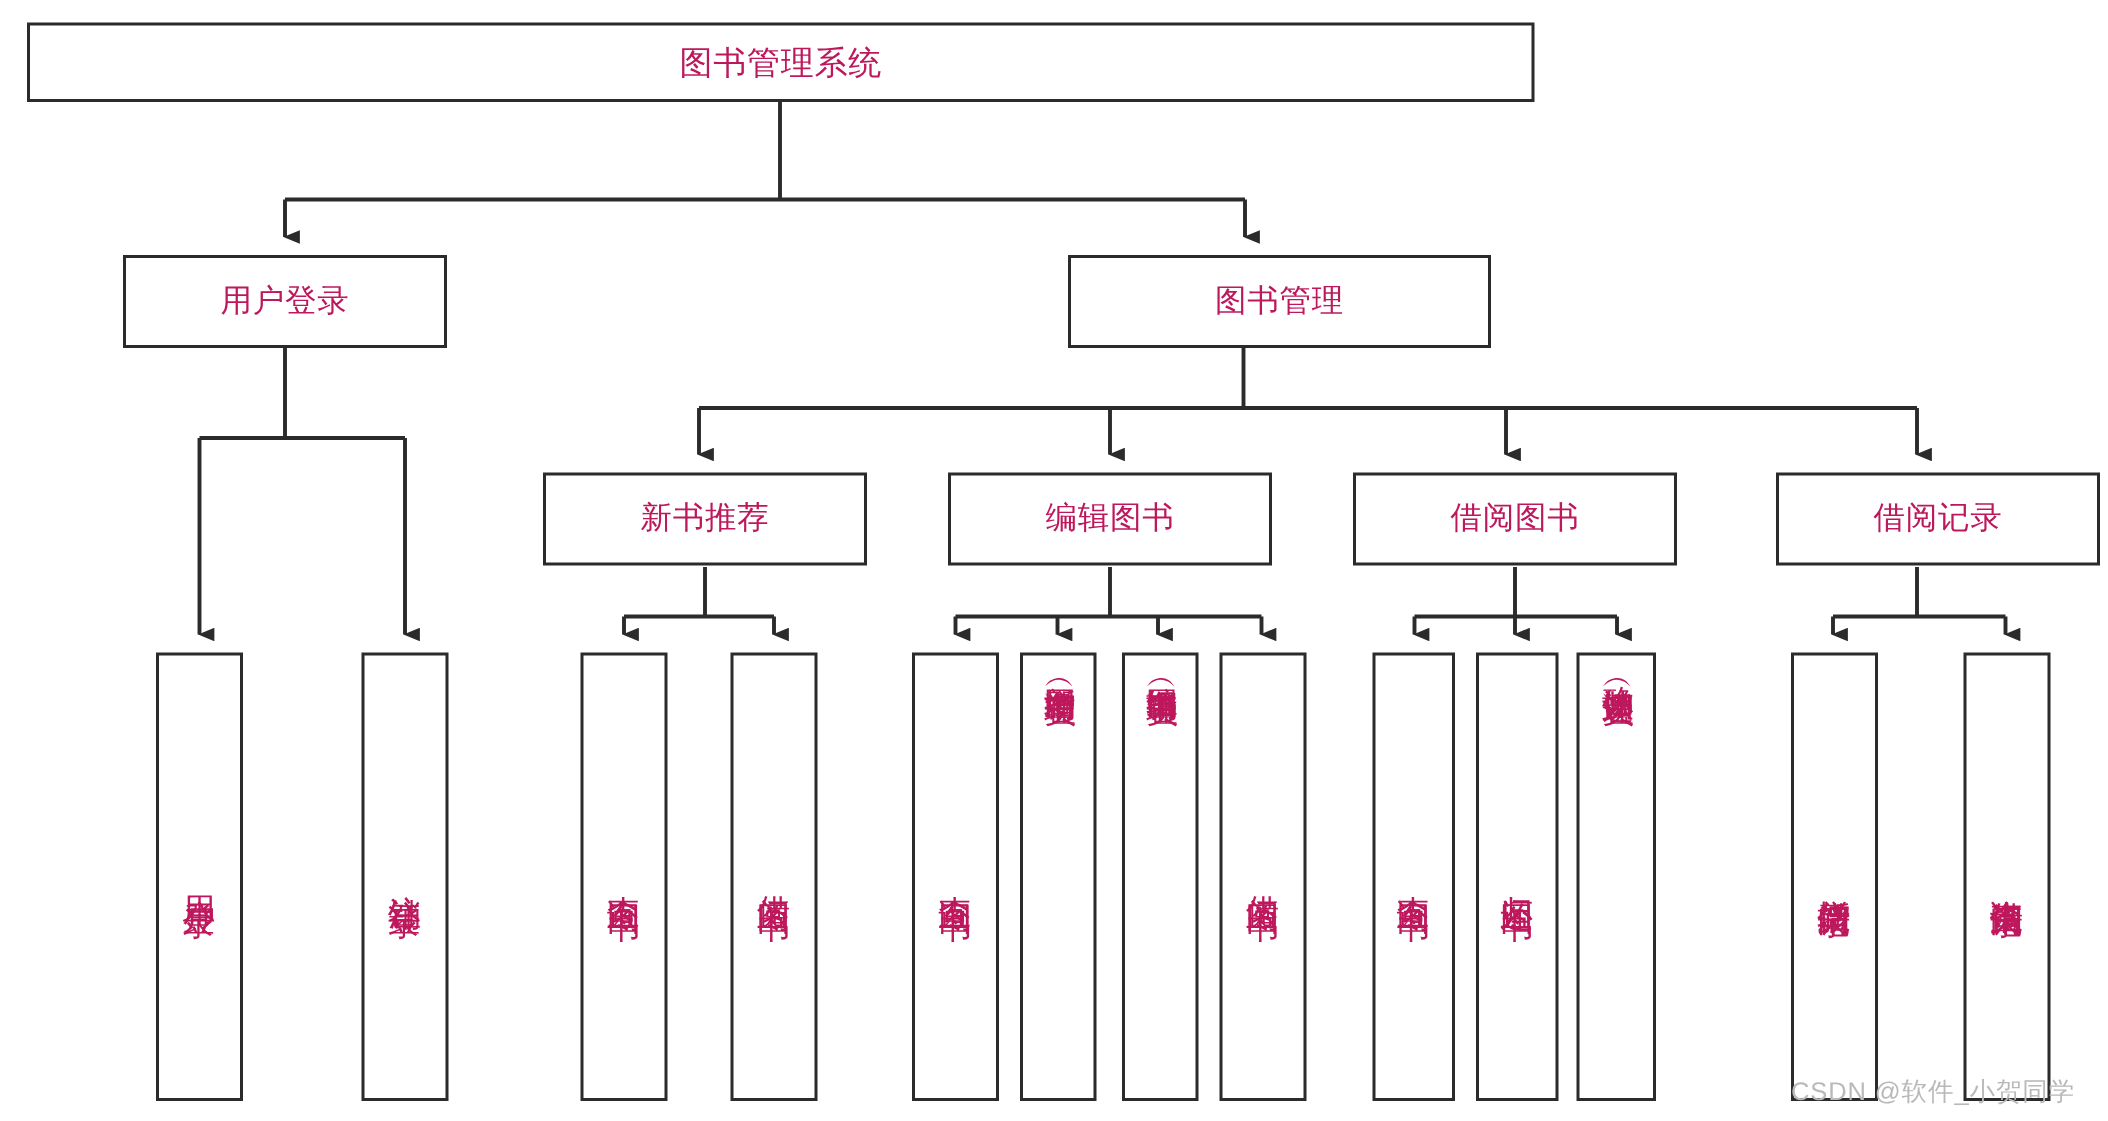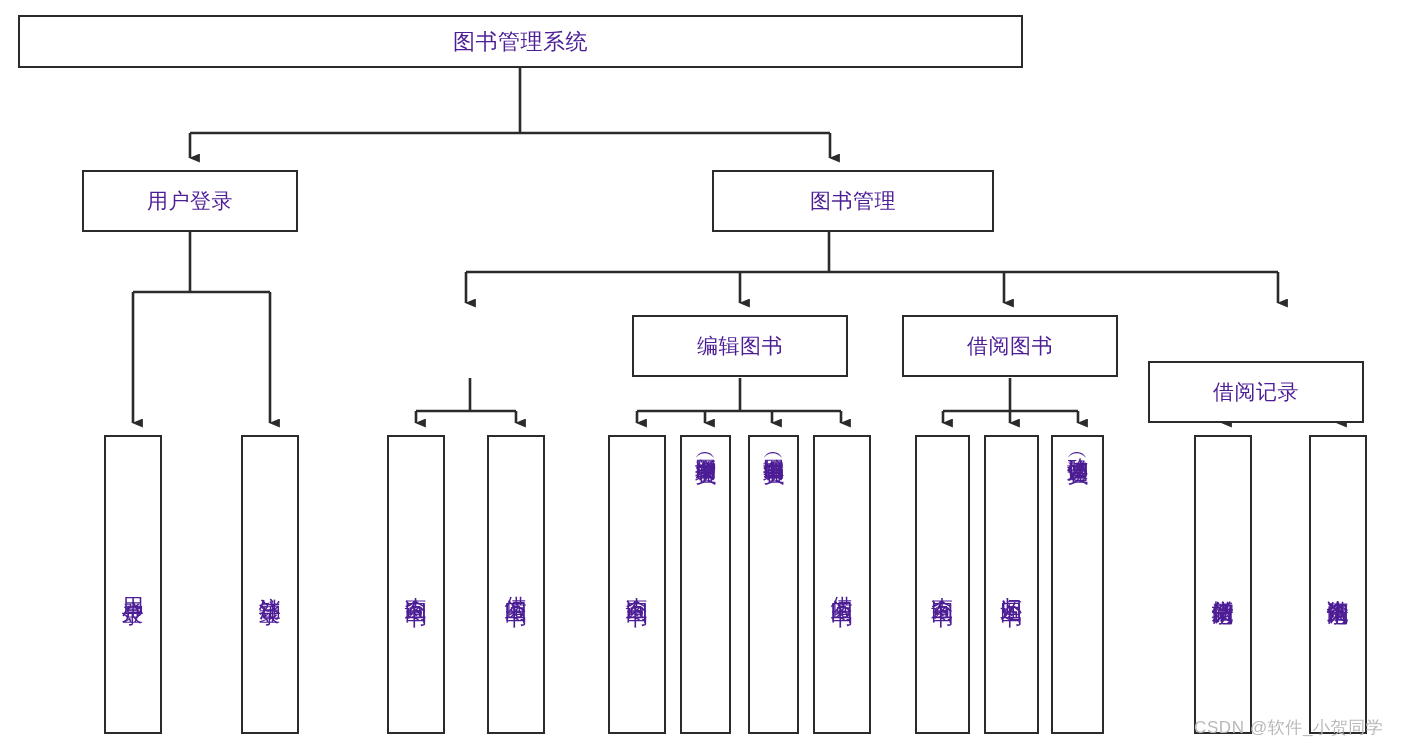--- a/index.html
+++ b/index.html
@@ -34,21 +34,21 @@
     display: flex;
     align-items: center;
     justify-content: center;
     text-align: center;
     z-index: 3;
   }
   .node-label {
     display: block;
     line-height: 1.18;
     letter-spacing: 0.5px;
-    color: #4c1d95;
+    color: #be185d;
   }
   
   .h-node .node-label {
     font-size: 21px;
     white-space: nowrap;
   }
   .root .node-label {
     font-size: 22px;
   }
   
@@ -139,30 +139,33 @@
   </div>
 
   <div class="node h-node" style="left:82px; top:170px; width:216px; height:62px;">
     <span class="node-label">用户登录</span>
   </div>
 
   <div class="node h-node" style="left:712px; top:170px; width:282px; height:62px;">
     <span class="node-label">图书管理</span>
   </div>
 
+  <div class="node h-node" style="left:362px; top:315px; width:216px; height:62px;">
+    <span class="node-label">新书推荐</span>
+  </div>
 
   <div class="node h-node" style="left:632px; top:315px; width:216px; height:62px;">
     <span class="node-label">编辑图书</span>
   </div>
 
   <div class="node h-node" style="left:902px; top:315px; width:216px; height:62px;">
     <span class="node-label">借阅图书</span>
   </div>
 
-  <div class="node h-node" style="left:1148px; top:315px; width:216px; height:62px;margin-top:46px;">
+  <div class="node h-node" style="left:1184px; top:315px; width:216px; height:62px;">
     <span class="node-label">借阅记录</span>
   </div>
 
   <div class="node v-node" style="left:104px; top:435px; width:58px; height:299px;
               align-items:center; padding-top:0;">
     <span class="node-label">用户登录</span>
   </div>
 
   <div class="node v-node" style="left:241px; top:435px; width:58px; height:299px;
               align-items:center; padding-top:0;">

